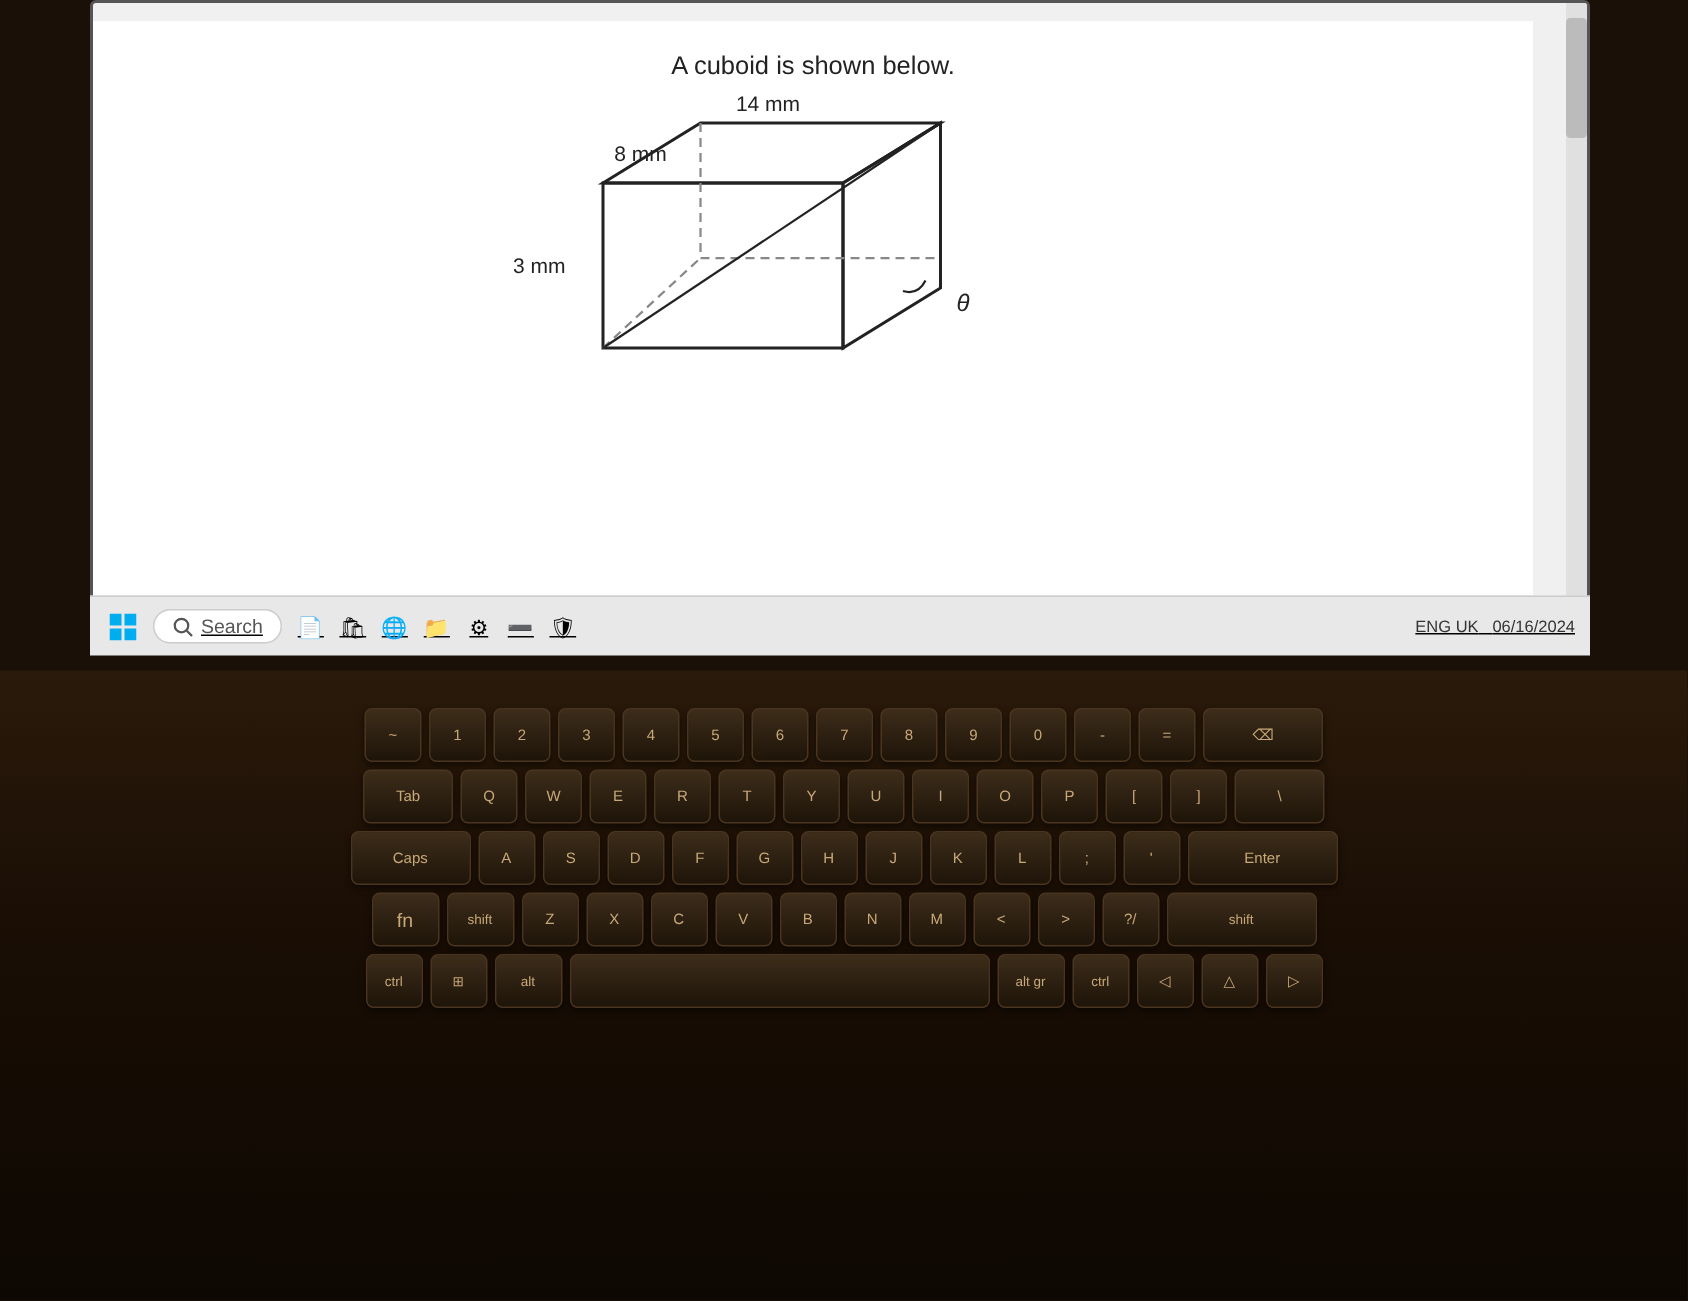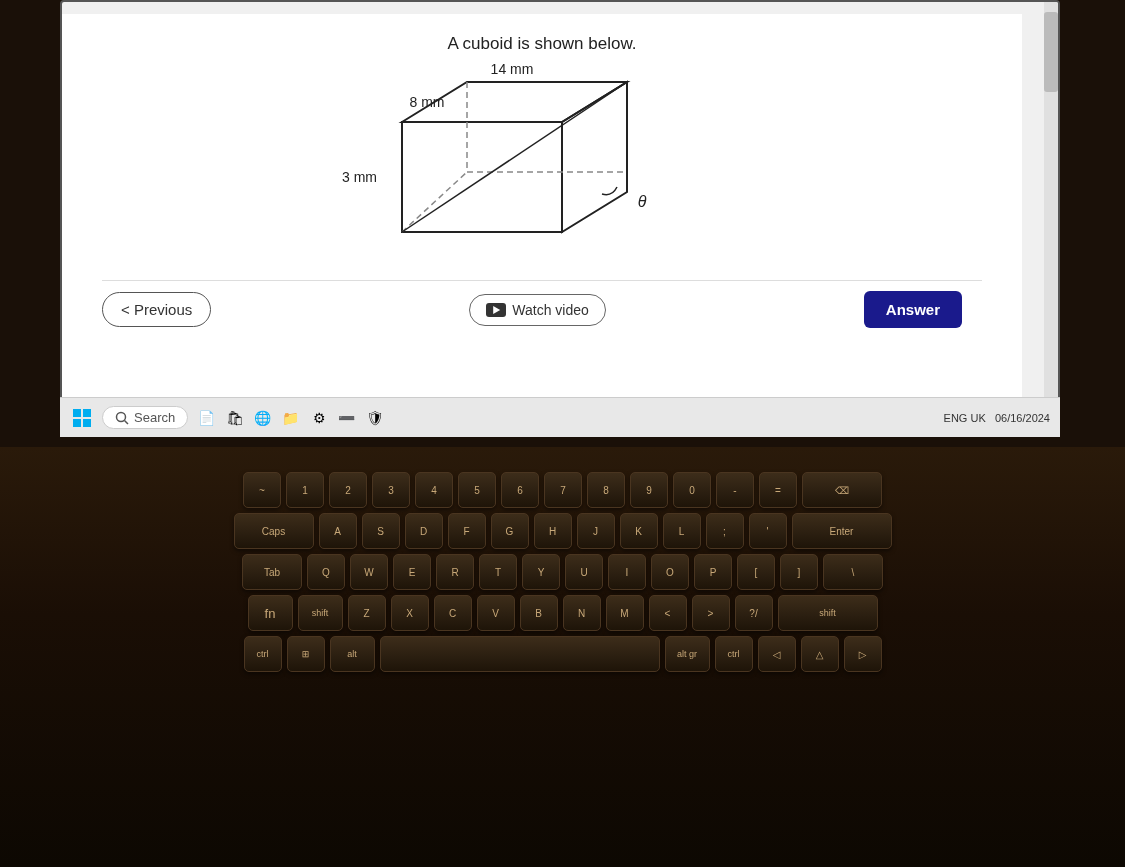--- a/index.html
+++ b/index.html
@@ -159,20 +159,21 @@
       bottom: 430px;
       left: 60px;
       width: 1000px;
       height: 40px;
       background: #e8e8e8;
       border-top: 1px solid #ccc;
       display: flex;
       align-items: center;
       padding: 0 10px;
       gap: 8px;
+      text-decoration: underline;
     }
 
     .taskbar-time {
       margin-left: auto;
       font-size: 11px;
       color: #333;
     }
 
     .win-icon {
       width: 24px;
@@ -311,30 +312,20 @@
 
         <text x="145" y="45" text-anchor="middle" font-size="14" fill="#222" font-family="Arial">8 mm</text>
 
         <text x="95" y="120" text-anchor="end" font-size="14" fill="#222" font-family="Arial">3 mm</text>
 
         <text x="360" y="145" text-anchor="middle" font-size="16" fill="#222" font-family="Arial" font-style="italic">θ</text>
       </svg>
     </div>
 
 
-    <div class="bottom-row">
-      <button class="prev-button">&lt; Previous</button>
-
-      <button class="watch-video-btn">
-        <span class="watch-video-icon"></span>
-        <span>Watch video</span>
-      </button>
-
-      <button class="answer-button">Answer</button>
-    </div>
 
   </div>
   <div class="scrollbar">
     <div class="scrollbar-thumb"></div>
   </div>
 </div>
 
 <div class="taskbar">
   <div class="win-icon">
     <svg width="18" height="18" viewBox="0 0 18 18">
@@ -393,53 +384,53 @@
       <div class="key">7</div>
       <div class="key">8</div>
       <div class="key">9</div>
       <div class="key">0</div>
       <div class="key">-</div>
       <div class="key">=</div>
       <div class="key key-wider">⌫</div>
     </div>
 
     <div class="key-row">
-      <div class="key key-wider">Caps</div>
-      <div class="key">A</div>
-      <div class="key">S</div>
-      <div class="key">D</div>
-      <div class="key">F</div>
-      <div class="key">G</div>
-      <div class="key">H</div>
-      <div class="key">J</div>
-      <div class="key">K</div>
-      <div class="key">L</div>
-      <div class="key">;</div>
-      <div class="key">'</div>
-      <div class="key key-widest">Enter</div>
-    </div>
-
-    <div class="key-row">
       <div class="key key-wide">Tab</div>
       <div class="key">Q</div>
       <div class="key">W</div>
       <div class="key">E</div>
       <div class="key">R</div>
       <div class="key">T</div>
       <div class="key">Y</div>
       <div class="key">U</div>
       <div class="key">I</div>
       <div class="key">O</div>
       <div class="key">P</div>
       <div class="key">[</div>
       <div class="key">]</div>
       <div class="key key-wide">\</div>
     </div>
 
     <div class="key-row">
+      <div class="key key-wider">Caps</div>
+      <div class="key">A</div>
+      <div class="key">S</div>
+      <div class="key">D</div>
+      <div class="key">F</div>
+      <div class="key">G</div>
+      <div class="key">H</div>
+      <div class="key">J</div>
+      <div class="key">K</div>
+      <div class="key">L</div>
+      <div class="key">;</div>
+      <div class="key">'</div>
+      <div class="key key-widest">Enter</div>
+    </div>
+
+    <div class="key-row">
       <div class="key key-fn" style="font-size:13px">fn</div>
       <div class="key key-fn" style="font-size:9px">shift</div>
       <div class="key">Z</div>
       <div class="key">X</div>
       <div class="key">C</div>
       <div class="key">V</div>
       <div class="key">B</div>
       <div class="key">N</div>
       <div class="key">M</div>
       <div class="key">&lt;</div>

